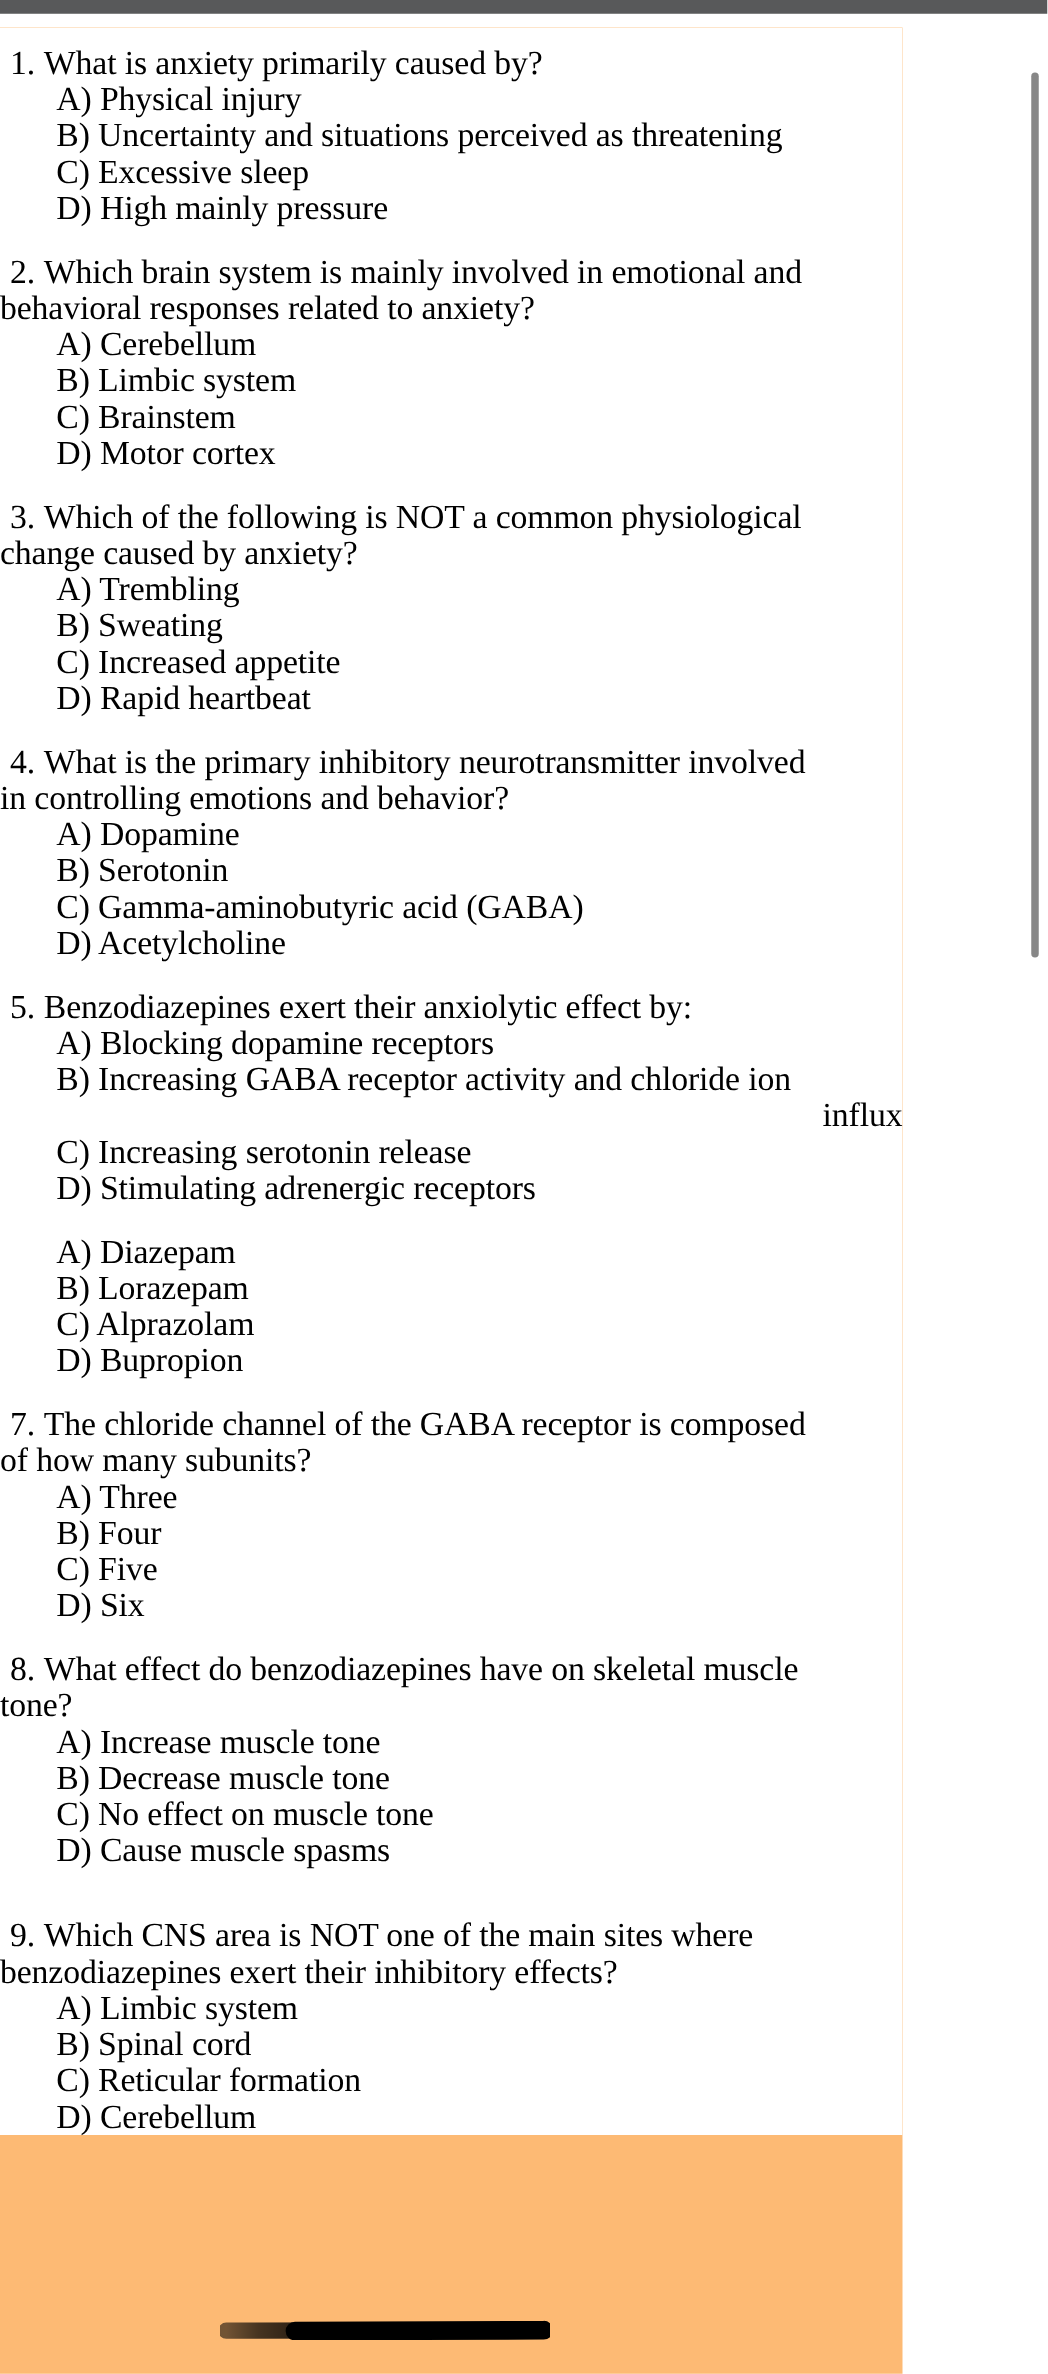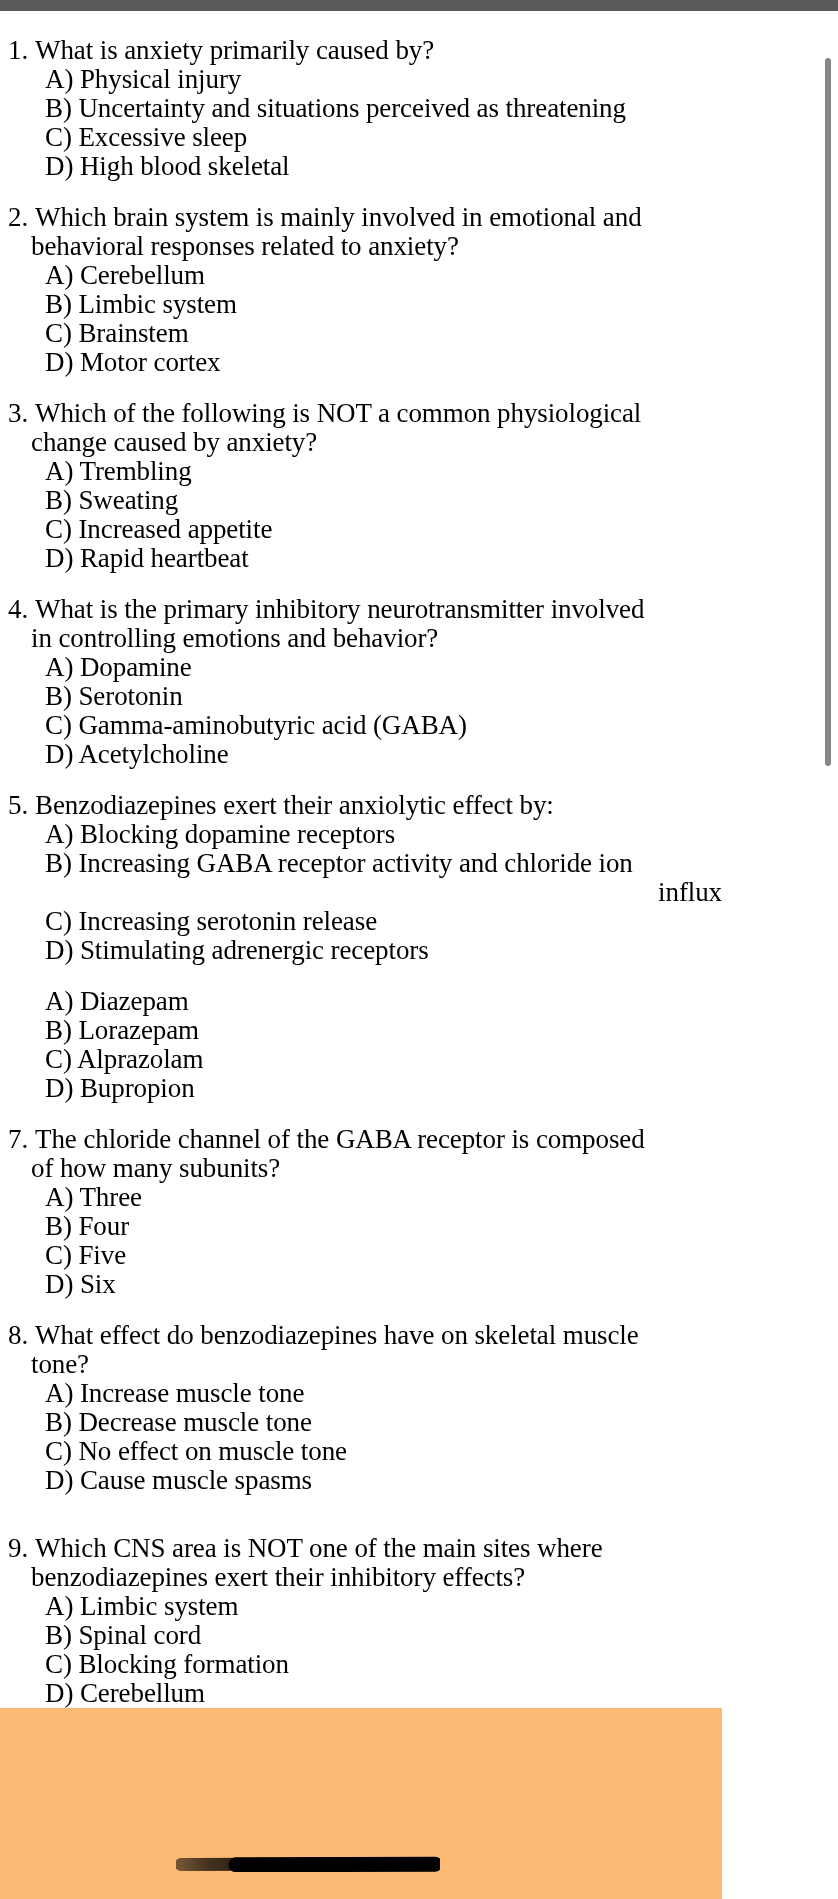--- a/index.html
+++ b/index.html
@@ -56,21 +56,20 @@
     letter-spacing: -0.1px;
     white-space: pre;
   }
 
   
   .q-stem {
     padding-left: 8px;
     text-indent: 0;
   }
   .q-stem-cont {
-    padding-left: 31px;
   }
   .q-option {
     padding-left: 45px;
   }
   .q-option-cont {
     padding-left: 21px;
     text-align: right;
   }
 
   
@@ -107,21 +106,21 @@
 
 <div id="top-bar"></div>
 
 <div id="doc-surface">
   <div id="doc-page">
       <div class="question-block">
         <div class="q-line q-stem"><span style="margin-right: 7px;">1.</span><span>What is anxiety primarily caused by?</span></div>
         <div class="q-line q-option">A) Physical injury</div>
         <div class="q-line q-option">B) Uncertainty and situations perceived as threatening</div>
         <div class="q-line q-option">C) Excessive sleep</div>
-        <div class="q-line q-option">D) High blood skeletal</div>
+        <div class="q-line q-option">D) High mainly pressure</div>
       </div>
       <div class="question-block">
         <div class="q-line q-stem"><span style="margin-right: 7px;">2.</span><span>Which brain system is mainly involved in emotional and</span></div>
         <div class="q-line q-stem-cont">behavioral responses related to anxiety?</div>
         <div class="q-line q-option">A) Cerebellum</div>
         <div class="q-line q-option">B) Limbic system</div>
         <div class="q-line q-option">C) Brainstem</div>
         <div class="q-line q-option">D) Motor cortex</div>
       </div>
       <div class="question-block">
@@ -168,21 +167,21 @@
         <div class="q-line q-option">A) Increase muscle tone</div>
         <div class="q-line q-option">B) Decrease muscle tone</div>
         <div class="q-line q-option">C) No effect on muscle tone</div>
         <div class="q-line q-option">D) Cause muscle spasms</div>
       </div>
       <div class="question-block">
         <div class="q-line q-stem"><span style="margin-right: 7px;">9.</span><span>Which CNS area is NOT one of the main sites where</span></div>
         <div class="q-line q-stem-cont">benzodiazepines exert their inhibitory effects?</div>
         <div class="q-line q-option">A) Limbic system</div>
         <div class="q-line q-option">B) Spinal cord</div>
-        <div class="q-line q-option">C) Blocking formation</div>
+        <div class="q-line q-option">C) Reticular formation</div>
         <div class="q-line q-option">D) Cerebellum</div>
       </div>
     </div>
 </div>
 
 <div id="scrollbar-track">
   <div id="scrollbar-thumb"></div>
 </div>
 
 <svg id="redaction-stroke" viewBox="0 0 264 17" preserveAspectRatio="none" aria-hidden="true">

